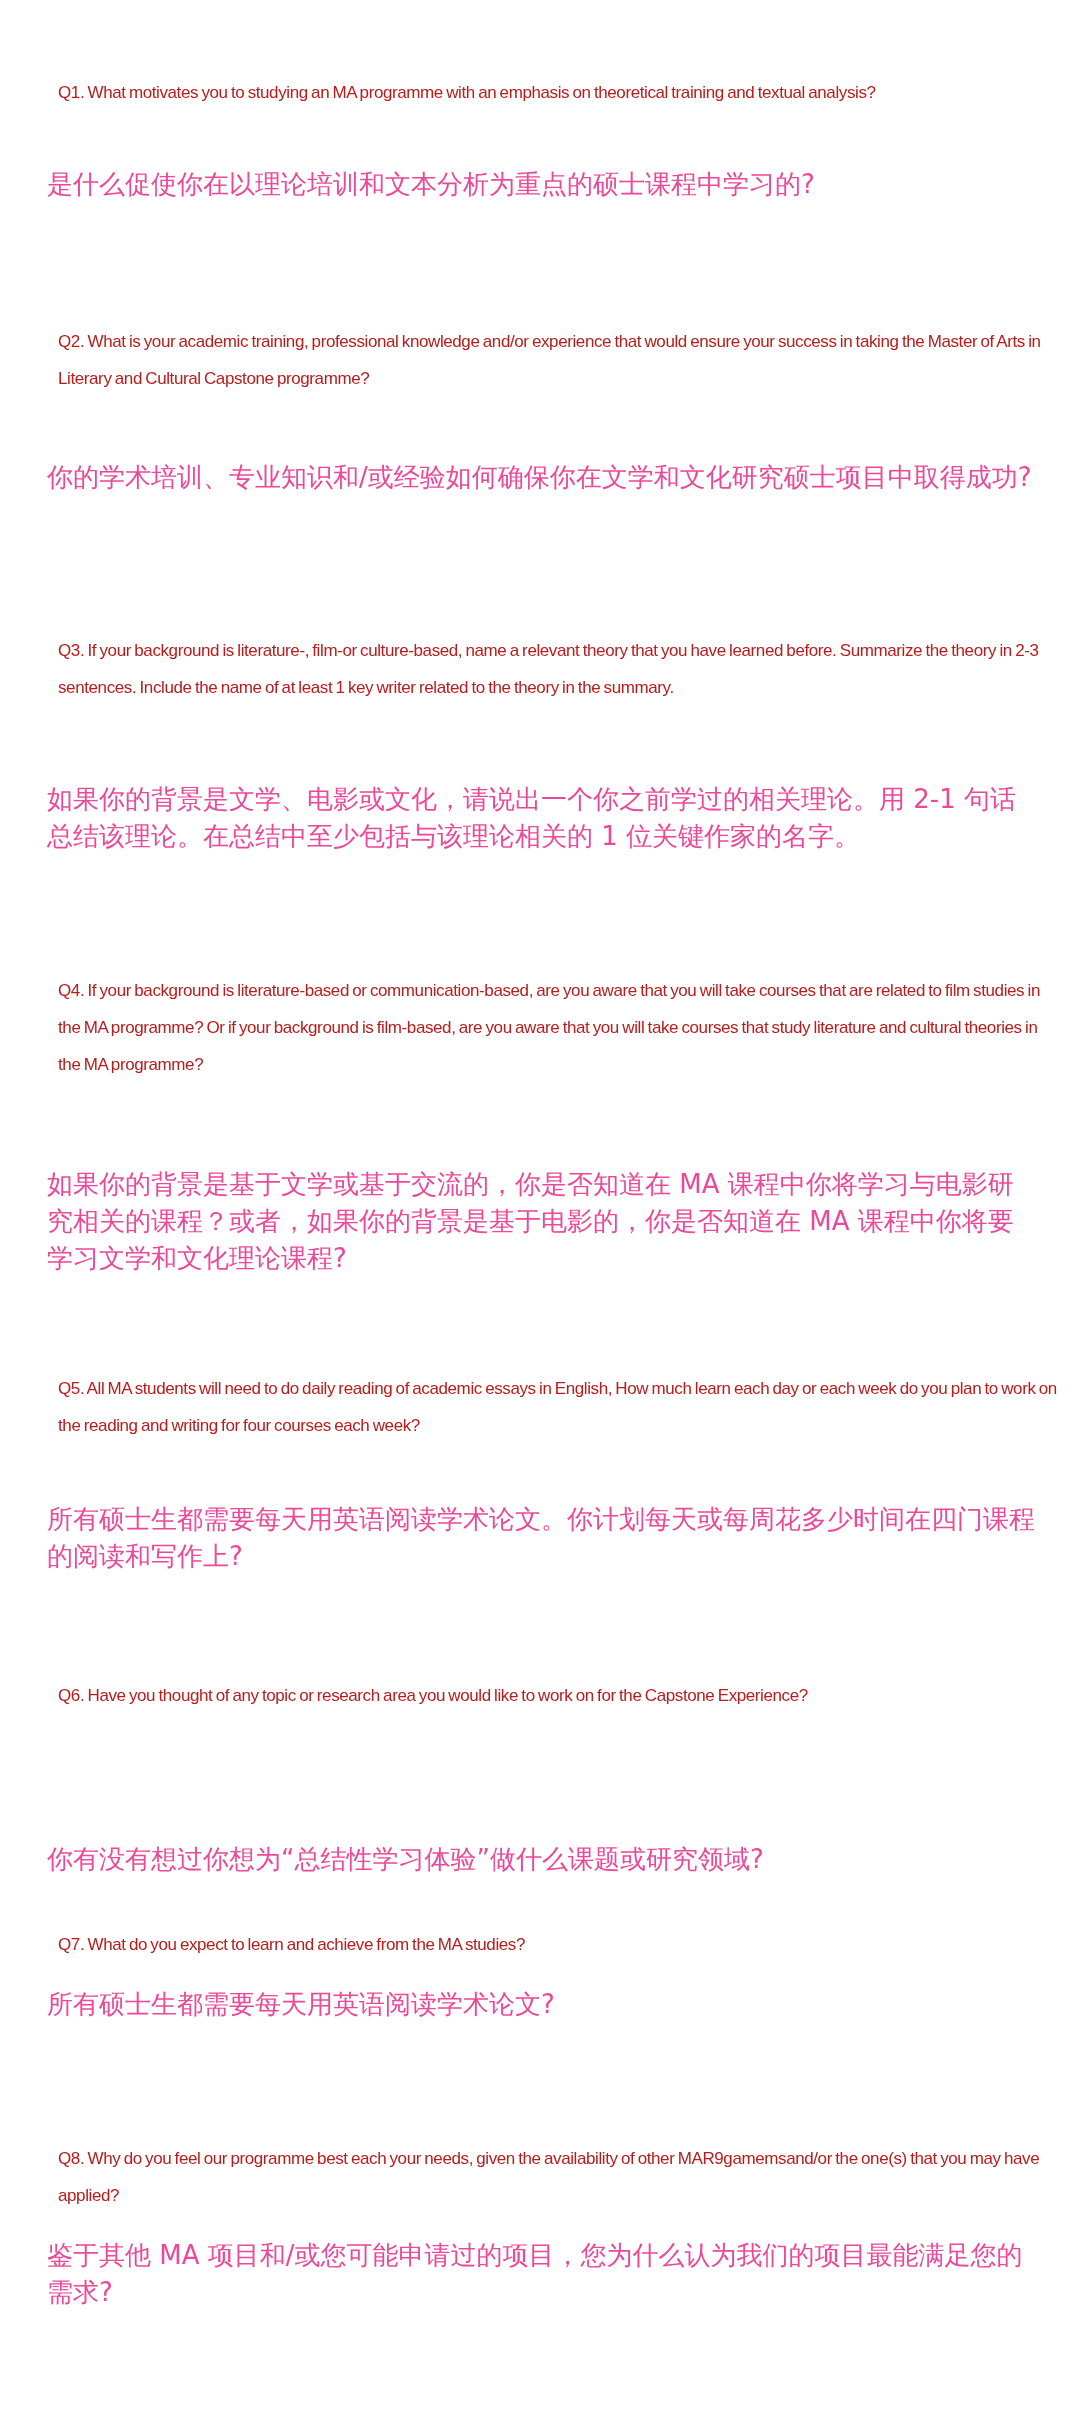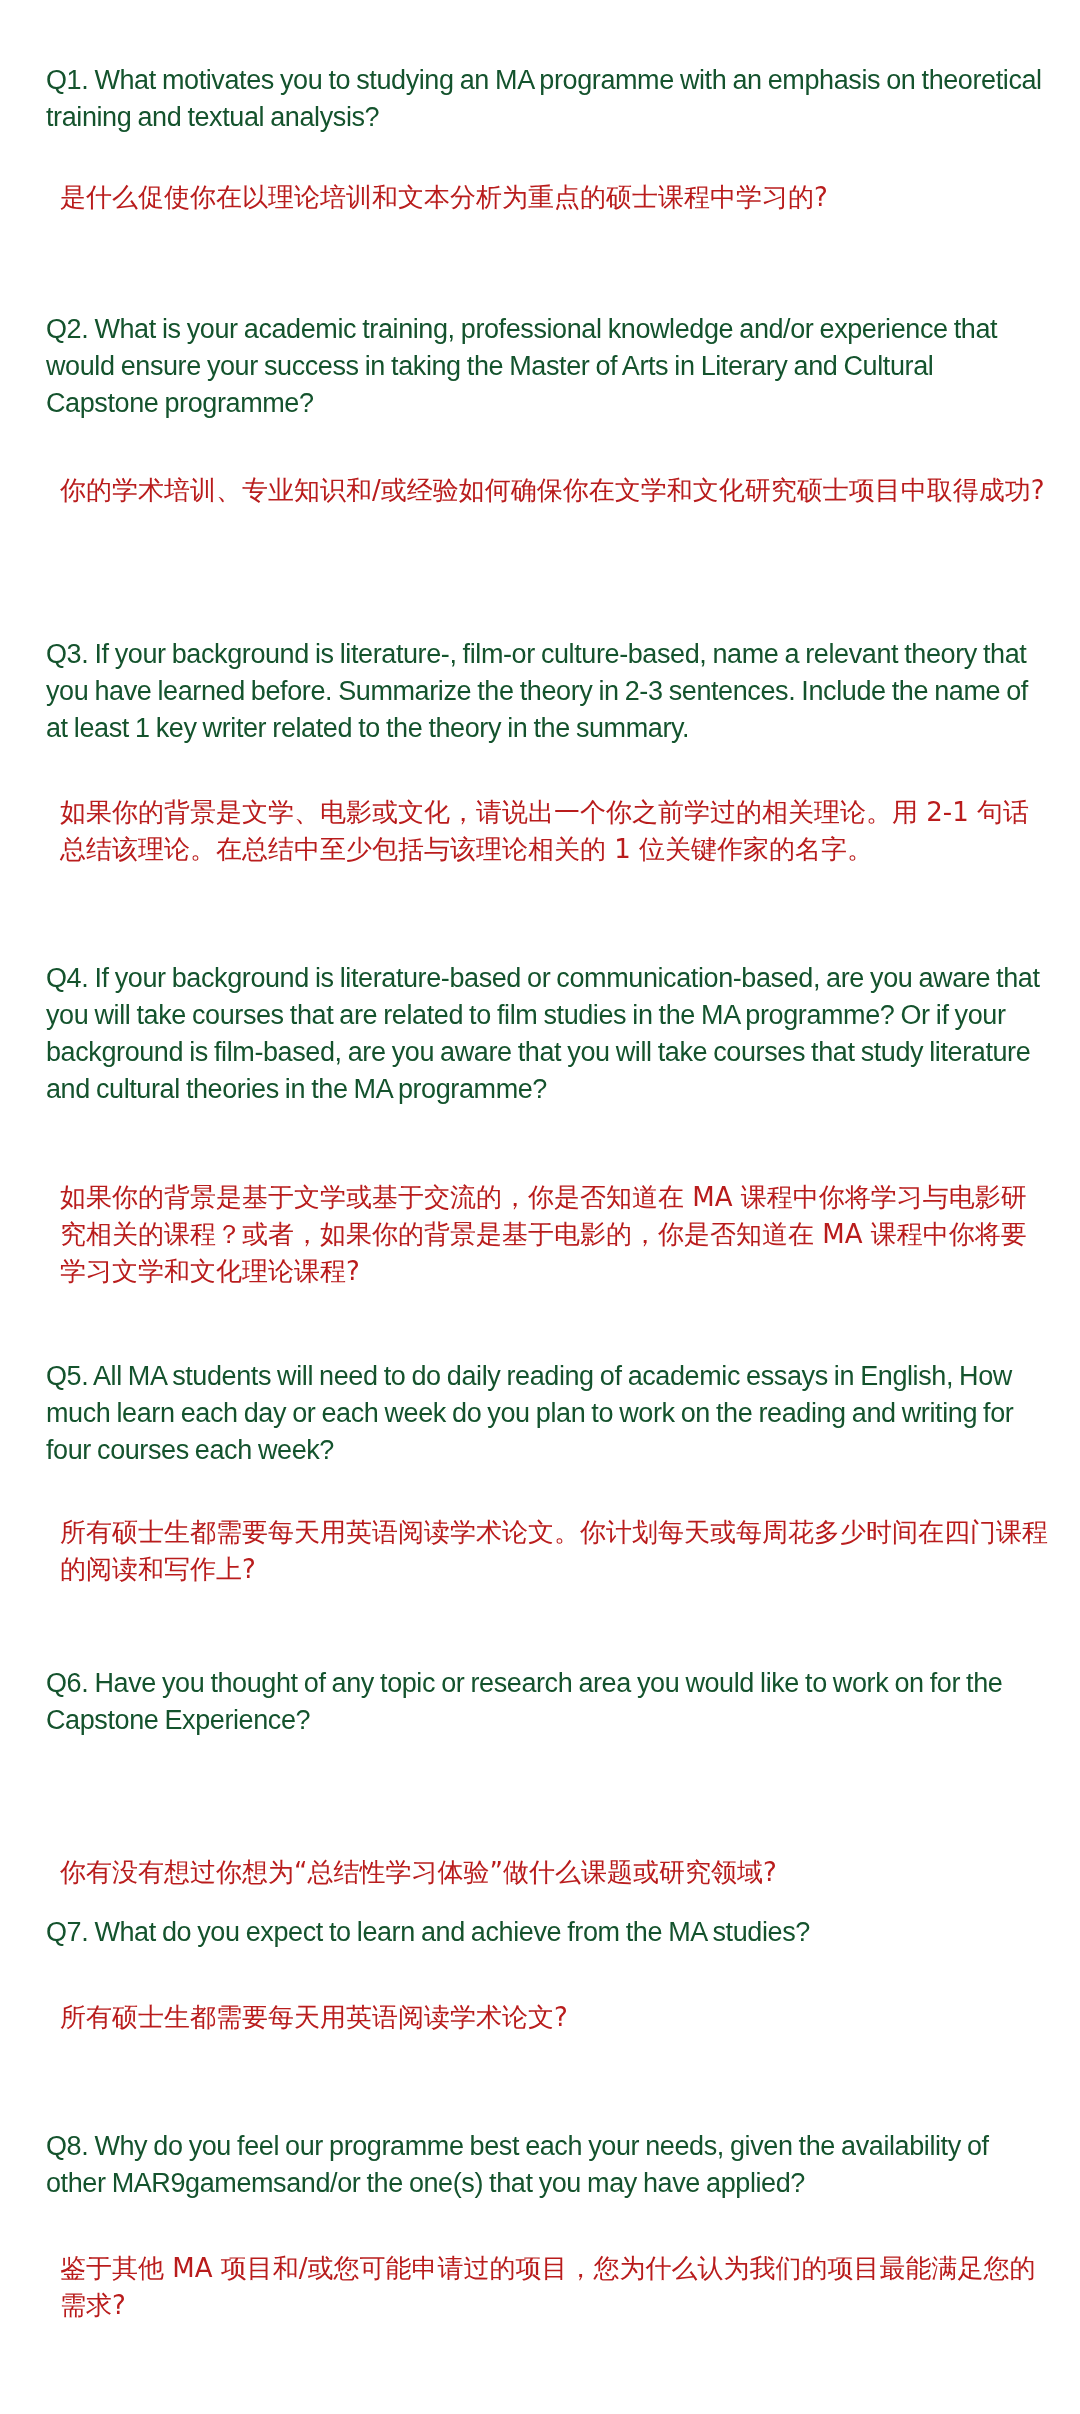--- a/index.html
+++ b/index.html
@@ -1,41 +1,41 @@
 <!DOCTYPE html>
 <html><head>
   <meta charset="utf-8">
   <style>
     html, body { margin: 0; padding: 0; background: #ffffff; }
     body { width: 1080px; height: 2414px; position: relative; overflow: hidden; }
     .q-en {
       position: absolute; left: 46px; width: 1000px;
       font-family: "Liberation Sans", sans-serif;
-      font-size: 27px; line-height: 37px; color: #14532d;
+      font-size: 17px; line-height: 37px; color: #b91c1c;
       letter-spacing: -0.4px; word-spacing: -1px;
-      margin: 0;
+      margin: 12px;
     }
     .q-zh {
       position: absolute; left: 46px; width: 990px;
       font-family: "DejaVu Sans", sans-serif;
-      font-size: 26px; line-height: 37px; color: #b91c1c;
-      margin: 14px;
+      font-size: 26px; line-height: 37px; color: #ec4899;
+      margin: 1px;
     }
   </style>
 </head>
 <body>
 
 <div>
   <p class="q-en" style="top:62px">Q1. What motivates you to studying an MA programme with an emphasis on theoretical training and textual analysis?</p>
   <p class="q-zh" style="top:165px">是什么促使你在以理论培训和文本分析为重点的硕士课程中学习的?</p>
 
   <p class="q-en" style="top:311px">Q2. What is your academic training, professional knowledge and/or experience that would ensure your success in taking the Master of Arts in Literary and Cultural Capstone programme?</p>
   <p class="q-zh" style="top:458px">你的学术培训、专业知识和/或经验如何确保你在文学和文化研究硕士项目中取得成功?</p>
 
-  <p class="q-en" style="top:636px">Q3. If your background is literature-, film-or culture-based, name a relevant theory that you have learned before. Summarize the theory in 2-3 sentences. Include the name of at least 1 key writer related to the theory in the summary.</p>
+  <p class="q-en" style="top:620px">Q3. If your background is literature-, film-or culture-based, name a relevant theory that you have learned before. Summarize the theory in 2-3 sentences. Include the name of at least 1 key writer related to the theory in the summary.</p>
   <p class="q-zh" style="top:780px">如果你的背景是文学、电影或文化，请说出一个你之前学过的相关理论。用 2-1 句话总结该理论。在总结中至少包括与该理论相关的 1 位关键作家的名字。</p>
 
   <p class="q-en" style="top:960px">Q4. If your background is literature-based or communication-based, are you aware that you will take courses that are related to film studies in the MA programme? Or if your background is film-based, are you aware that you will take courses that study literature and cultural theories in the MA programme?</p>
   <p class="q-zh" style="top:1165px">如果你的背景是基于文学或基于交流的，你是否知道在 MA 课程中你将学习与电影研究相关的课程？或者，如果你的背景是基于电影的，你是否知道在 MA 课程中你将要学习文学和文化理论课程?</p>
 
   <p class="q-en" style="top:1358px">Q5. All MA students will need to do daily reading of academic essays in English, How much learn each day or each week do you plan to work on the reading and writing for four courses each week?</p>
   <p class="q-zh" style="top:1500px">所有硕士生都需要每天用英语阅读学术论文。你计划每天或每周花多少时间在四门课程的阅读和写作上?</p>
 
   <p class="q-en" style="top:1665px">Q6. Have you thought of any topic or research area you would like to work on for the Capstone Experience?</p>
   <p class="q-zh" style="top:1840px">你有没有想过你想为“总结性学习体验”做什么课题或研究领域?</p>

